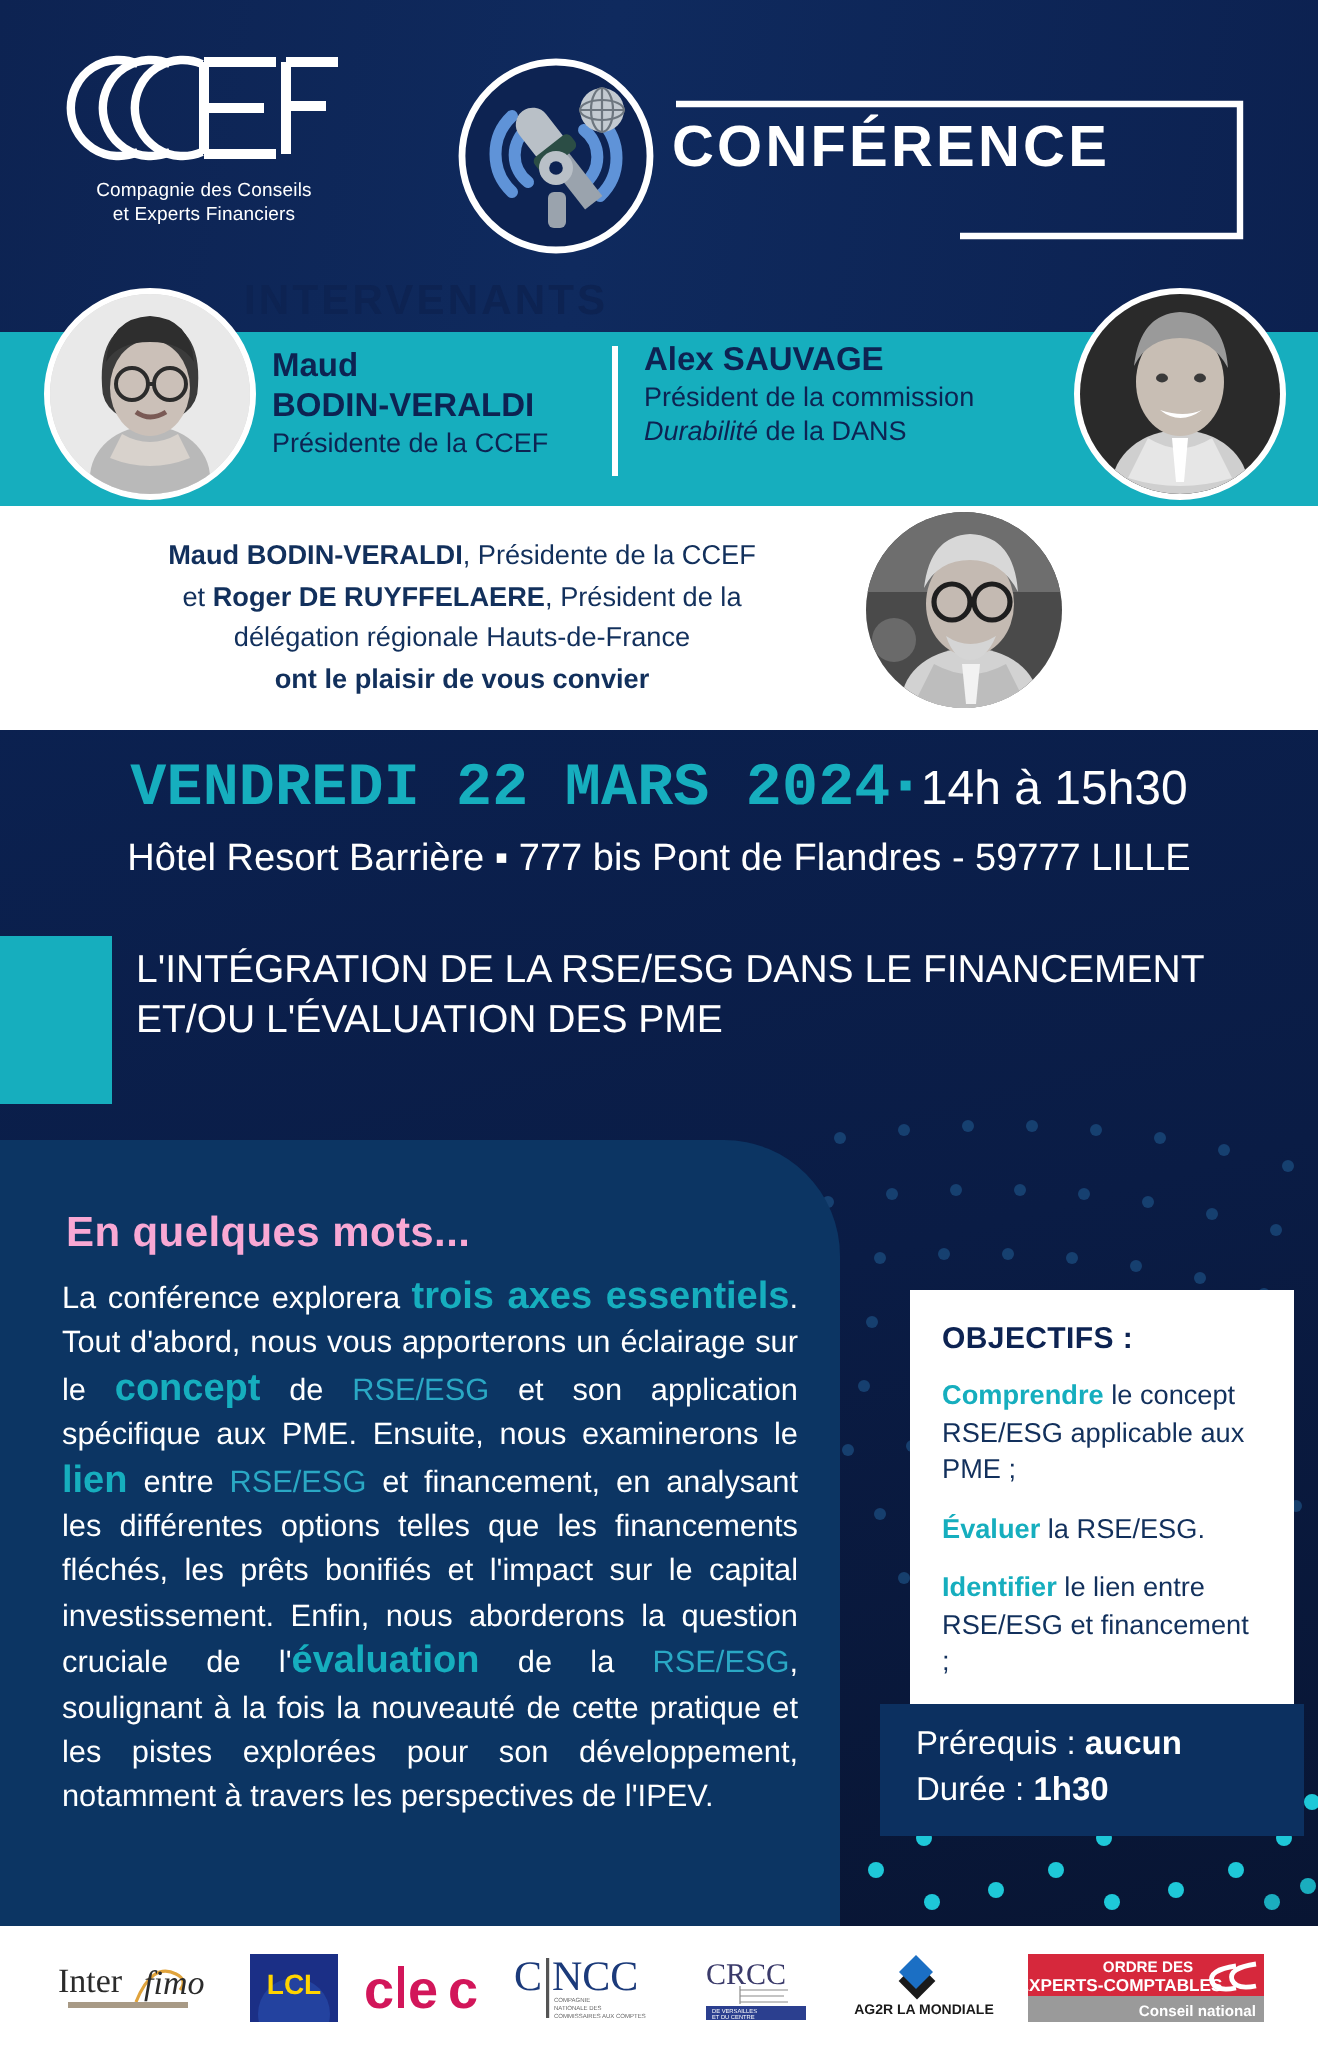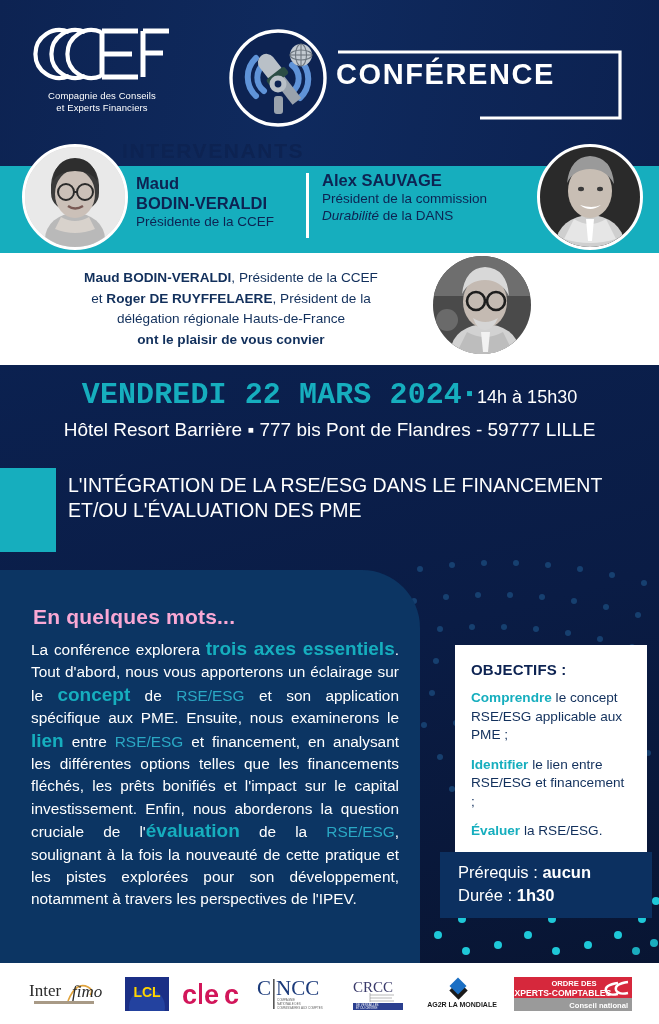--- a/index.html
+++ b/index.html
@@ -202,21 +202,21 @@
   }
   .date-sep {
     color: #16aebe;
     font-size: 20px;
     margin: 0 4px;
     position: relative;
     top: -3px;
   }
   .date-time {
     color: #ffffff;
-    font-size: 18px;
+    font-size: 24px;
     font-weight: normal;
   }
   .venue-row {
     position: absolute;
     left: 0; top: 419px;
     width: 659px;
     text-align: center;
     color: #ffffff;
     font-size: 19px;
     white-space: nowrap;
@@ -658,24 +658,24 @@
   <div class="body-panel"></div>
   <div class="body-heading">En quelques mots...</div>
   <div class="body-copy"><span>La conférence explorera </span><span class="hl-big">trois axes essentiels</span><span>. Tout d'abord, nous vous apporterons un éclairage sur le </span><span class="hl-big">concept</span><span> de </span><span class="hl">RSE/ESG</span><span> et son application spécifique aux PME. Ensuite, nous examinerons le </span><span class="hl-big">lien</span><span> entre </span><span class="hl">RSE/ESG</span><span> et financement, en analysant les différentes options telles que les financements fléchés, les prêts bonifiés et l'impact sur le capital investissement. Enfin, nous aborderons la question cruciale de l'</span><span class="hl-big">évaluation</span><span> de la </span><span class="hl">RSE/ESG</span><span>, soulignant à la fois la nouveauté de cette pratique et les pistes explorées pour son développement, notamment à travers les perspectives de l'IPEV.</span></div>
 
   <div class="objectives">
     <div class="obj-title">OBJECTIFS :</div>
     <div class="obj-item">
       <b>Comprendre</b><span> le concept RSE/ESG applicable aux PME ;</span>
     </div>
     <div class="obj-item">
+      <b>Évaluer</b><span> la RSE/ESG.</span>
+    </div>
+    <div class="obj-item">
       <b>Identifier</b><span> le lien entre RSE/ESG et financement ;</span>
-    </div>
-    <div class="obj-item">
-      <b>Évaluer</b><span> la RSE/ESG.</span>
     </div>
   </div>
 
   <div class="prereq">
     <div>
       <span>Prérequis : </span><b>aucun</b>
     </div>
     <div>
       <span>Durée : </span><b>1h30</b>
     </div>

